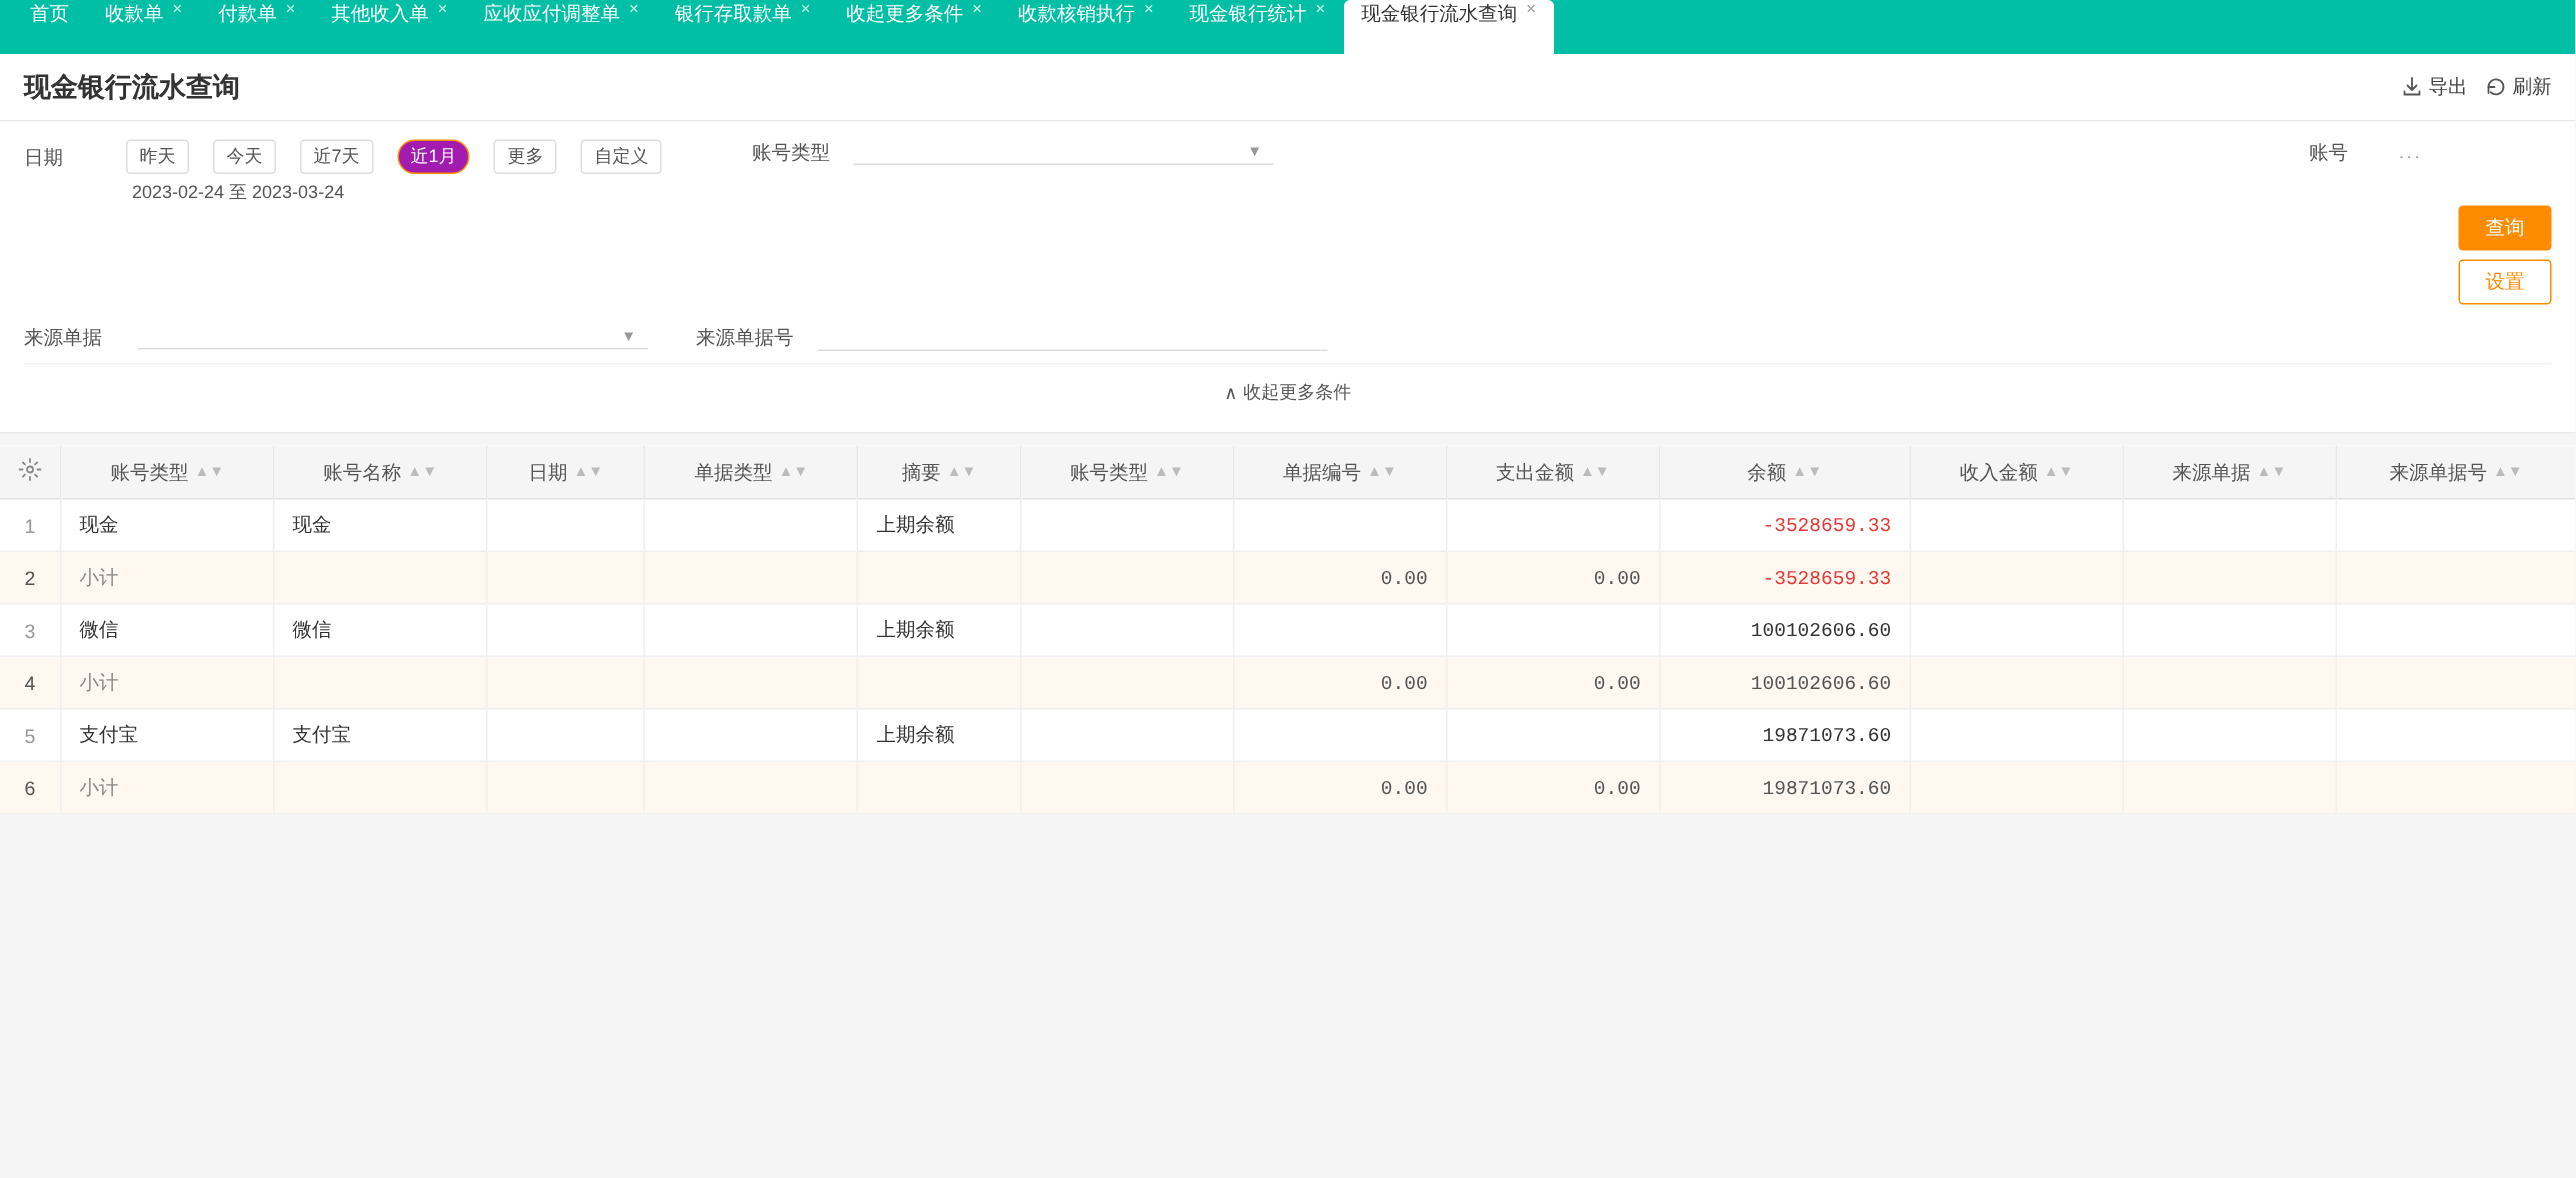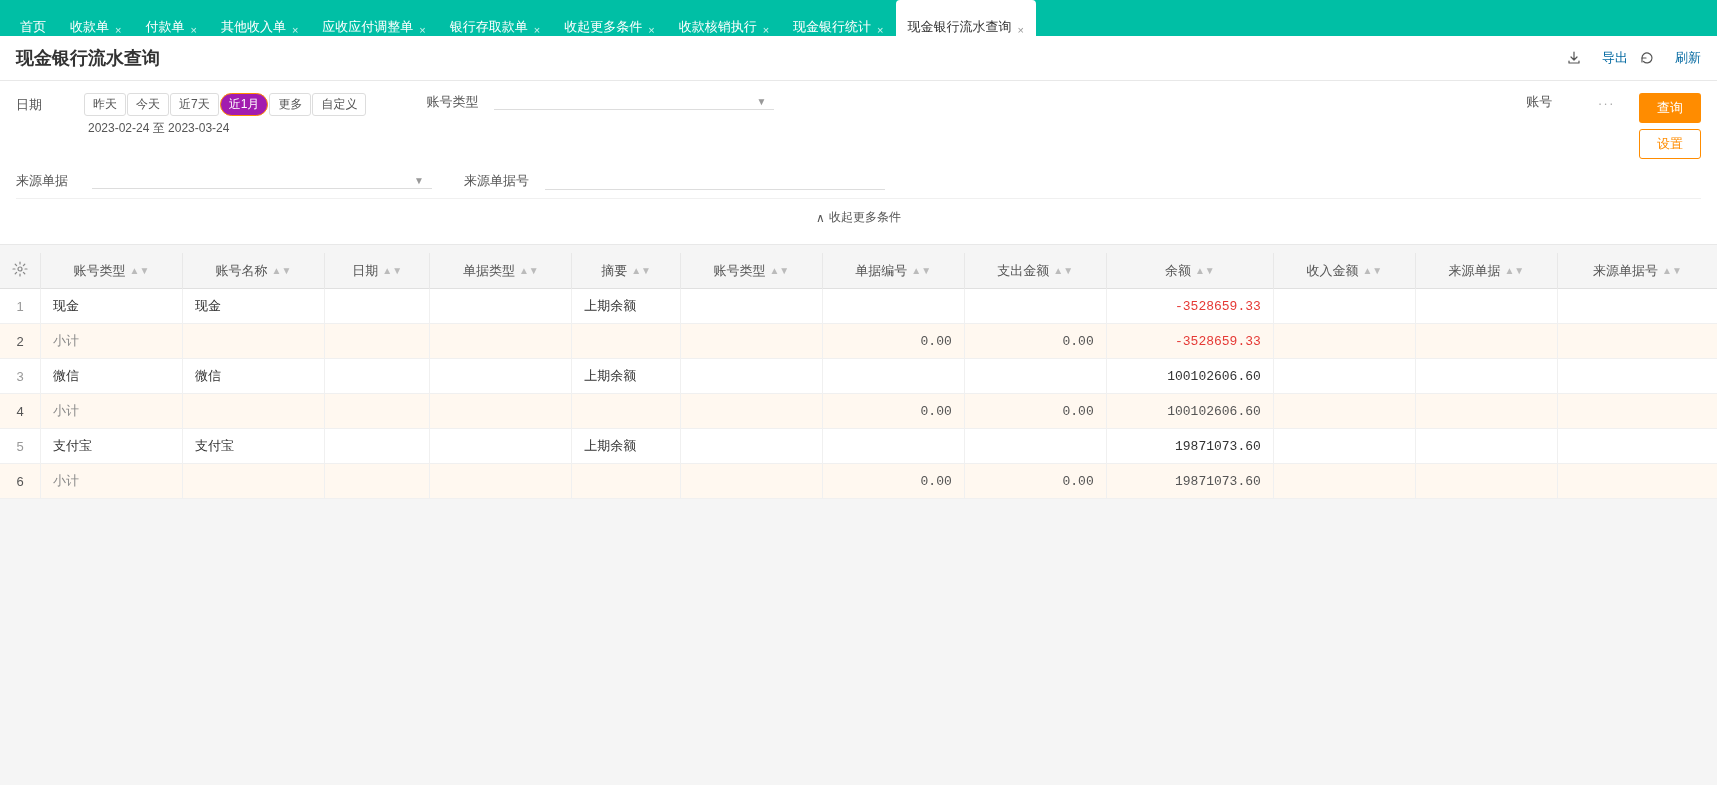--- a/index.html
+++ b/index.html
@@ -12,21 +12,21 @@
       align-items: center;
       height: 36px;
       padding: 0 8px;
       overflow: hidden;
     }
     .nav-item {
       color: #fff;
       padding: 0 12px;
       height: 36px;
       display: flex;
-      align-items: flex-end;
+      align-items: flex-start;
       cursor: pointer;
       white-space: nowrap;
       font-size: 13px;
     }
     .nav-item.active {
       background: #fff;
       color: #333;
       border-radius: 4px 4px 0 0;
     }
     .nav-item .close-x {
@@ -51,41 +51,41 @@
       color: #333;
     }
     .header-actions {
       display: flex;
       align-items: center;
       gap: 12px;
     }
     .header-action-btn {
       display: flex;
       align-items: center;
-      gap: 21px;
-      cursor: pointer;
-      color: #0369a1;
+      gap: 4px;
+      cursor: pointer;
+      color: #404040;
       font-size: 13px;
     }
 
     
     .filter-area {
       background: #fff;
       padding: 12px 16px;
       border-bottom: 1px solid #e8e8e8;
     }
     .filter-label {
       color: #555;
       white-space: nowrap;
       min-width: 60px;
     }
     .filter-date-btns {
       display: flex;
       align-items: center;
-      gap: 1px;
+      gap: 16px;
     }
     .date-btn {
       padding: 2px 8px;
       border: 1px solid #ddd;
       border-radius: 3px;
       cursor: pointer;
       color: #555;
       background: #fff;
       font-size: 12px;
     }
@@ -313,25 +313,25 @@
       <div style="display:flex; align-items:center; gap:8px;">
         <span class="filter-label">账号类型</span>
         <div class="filter-select" style="min-width:280px;">
           <span class="filter-select-text"></span>
           <span class="filter-select-arrow">▼</span>
         </div>
       </div>
     </div>
 
     <div style="display:flex; align-items:flex-start; gap:24px;">
-      <div style="display:flex; align-items:flex-start; gap:12px;">
+      <div style="display:flex; align-items:flex-start; gap:0;font-family:Liberation Serif, serif;">
         <span class="filter-label">账号</span>
         <span class="dots-label">...</span>
       </div>
-      <div style="display:flex; flex-direction:column; gap:6px;">
+      <div style="display:flex; flex-direction:column; gap:6px;margin-top:44px;">
         <button class="query-btn">查询</button>
         <button class="settings-btn">设置</button>
       </div>
     </div>
   </div>
 
   <div style="display:flex; align-items:center; gap:16px; margin-top:12px;">
     <span class="filter-label">来源单据</span>
     <div class="filter-select" style="min-width:340px;">
       <span class="filter-select-text"></span>

